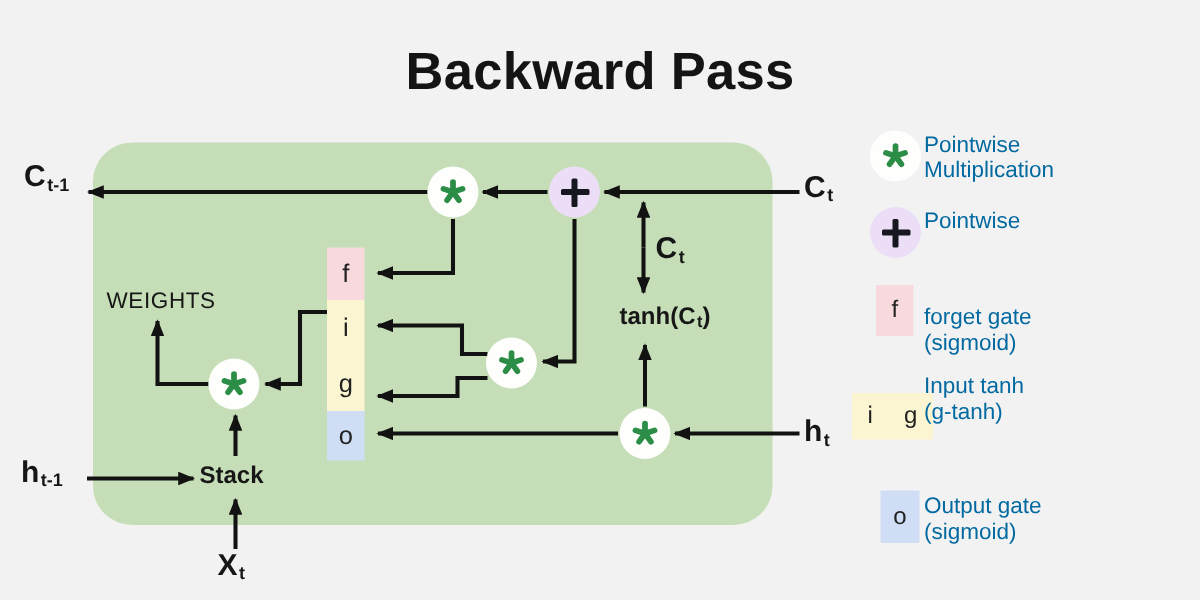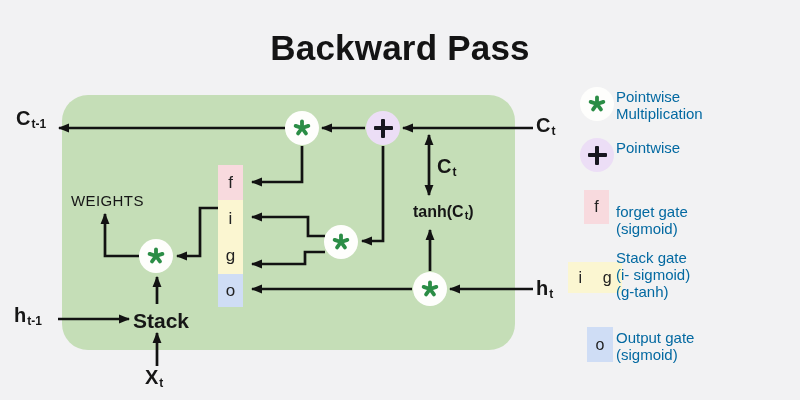--- a/index.html
+++ b/index.html
@@ -32,21 +32,21 @@
     font-size:17px;color:#222;
   }
   .gate-f{left:218px;top:165px;width:25px;height:35px;background:#f8dade;}
   .gate-ig{left:218px;top:200px;width:25px;height:74px;background:#fbf6d1;flex-direction:column;justify-content:space-around;}
   .gate-o{left:218px;top:274px;width:25px;height:33px;background:#cfddf5;}
   .lbl{position:absolute;font-size:20px;font-weight:600;white-space:nowrap;color:#161616;}
   .lbl sub{font-size:12px;font-weight:700;vertical-align:baseline;position:relative;bottom:-0.22em;margin-left:1px;}
   .lbl-small{font-size:16px;font-weight:600;}
   .lbl-small sub{font-size:11px;}
   .weights{position:absolute;left:71px;top:192px;font-size:15px;font-weight:400;letter-spacing:0.4px;color:#161616;}
-  .stacklbl{position:absolute;left:133px;top:309px;font-size:21px;font-weight:600;color:#161616;}
+  .stacklbl{position:absolute;left:133px;top:309px;font-size:16px;font-weight:600;color:#161616;}
   .legend-text{
     position:absolute;left:616px;width:162px;text-align:left;
     font-size:15px;line-height:17px;color:#0369a1;
   }
   .legend-chip{position:absolute;display:flex;align-items:center;justify-content:center;font-size:16px;color:#222;}
   .legend-circle{width:34px;height:34px;border-radius:50%;}
 </style>
 </head>
 <body>
 
@@ -195,22 +195,21 @@
   <div class="legend-text" style="top:178px;margin-top:25px;">
     <div>forget gate</div>
     <div>(sigmoid)</div>
   </div>
 
   <div class="legend-chip" style="left:568px;top:262px;width:54px;height:31px;background:#fbf6d1;justify-content:space-around;">
     <span>i</span>
     <span>g</span>
   </div>
   <div class="legend-text" style="top:249px;">
-    <div>Stack gate</div>
-    <div>(i- sigmoid)</div>
+    <div>Input tanh</div>
     <div>(g-tanh)</div>
   </div>
 
   <div class="legend-chip" style="left:587px;top:327px;width:26px;height:35px;background:#cfddf5;">
     <span>o</span>
   </div>
   <div class="legend-text" style="top:329px;">
     <div>Output gate</div>
     <div>(sigmoid)</div>
   </div>

